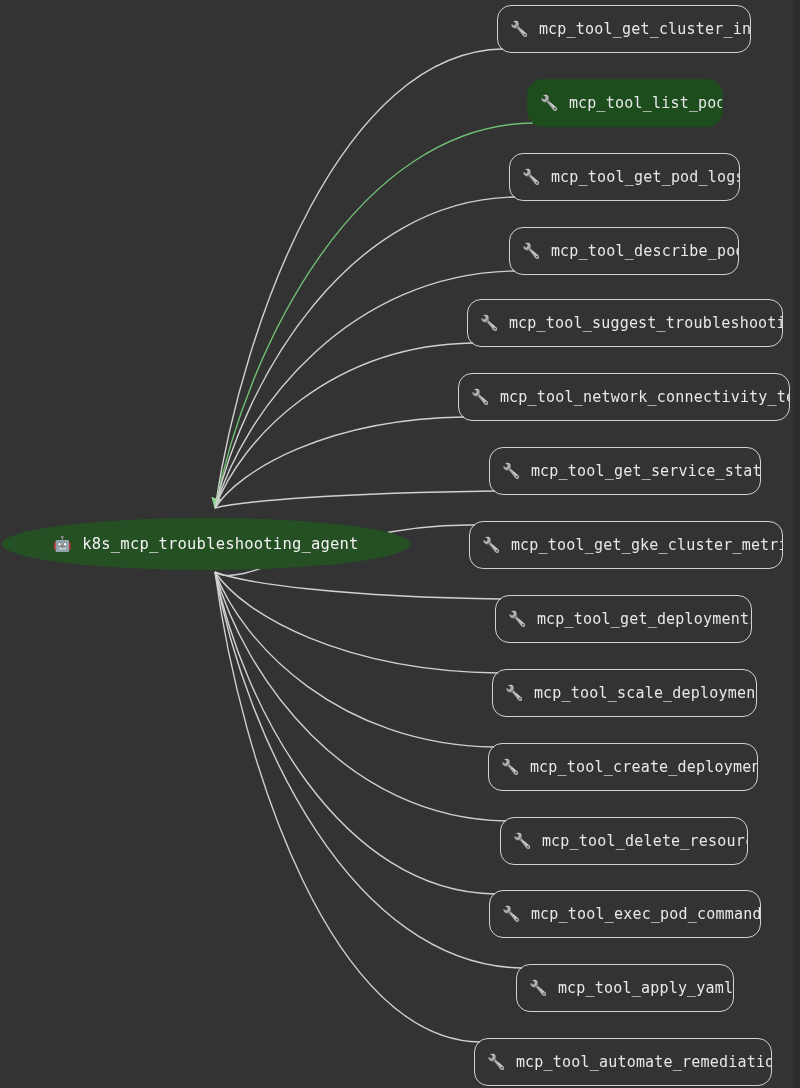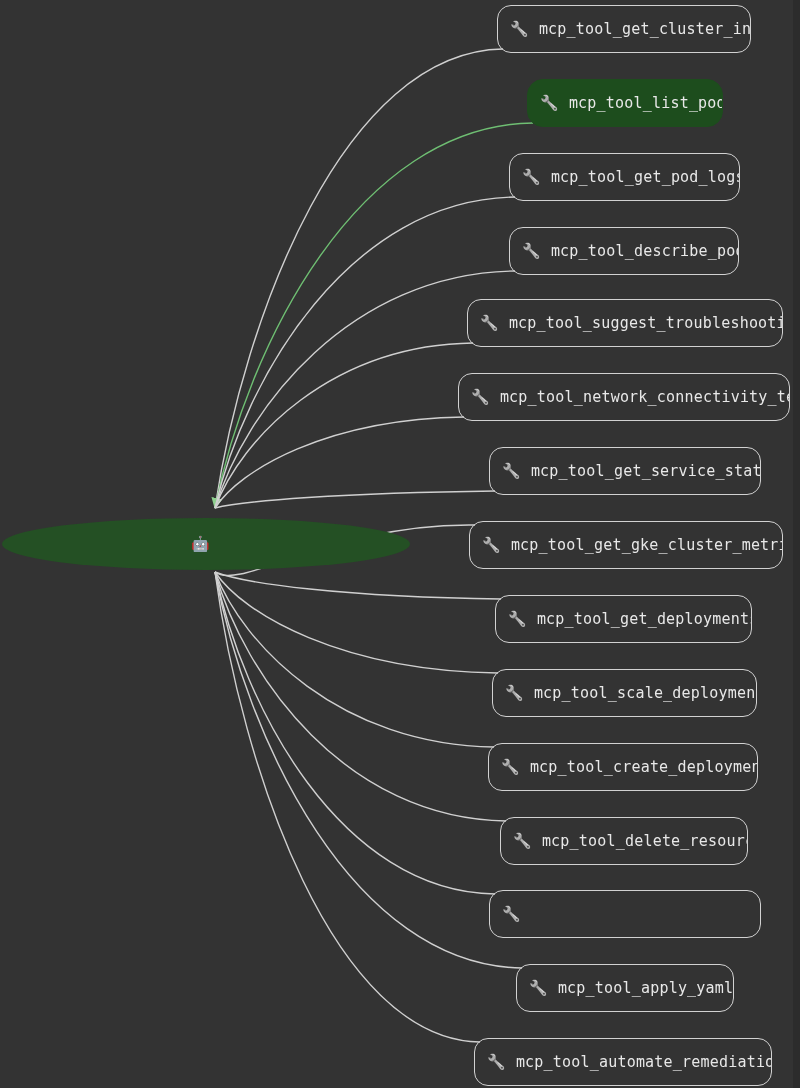--- a/index.html
+++ b/index.html
@@ -109,20 +109,21 @@
         <path d="M 494 747 C 340.54999999999995 745, 242.9 645.5, 215 572" fill="none" stroke="#d0d0d0" stroke-width="1.4"></path>
         <path d="M 506 821 C 345.95 819, 244.1 676.58, 215 572" fill="none" stroke="#d0d0d0" stroke-width="1.4"></path>
         <path d="M 495 894 C 341 892, 243 707.24, 215 572" fill="none" stroke="#d0d0d0" stroke-width="1.4"></path>
         <path d="M 522 968 C 353.15 966, 245.7 738.3199999999999, 215 572" fill="none" stroke="#d0d0d0" stroke-width="1.4"></path>
         <path d="M 480 1042 C 334.25 1040, 241.5 769.4, 215 572" fill="none" stroke="#d0d0d0" stroke-width="1.4"></path>
       </g>
   </svg>
 
   <div class="hub" style="left:2px; top:518px; width:408px; height:52px;">
     <span class="agent-icon">🤖</span>
+    <span>k8s_mcp_troubleshooting_agent</span>
   </div>
 
   <div id="node-layer">
       <div class="node" style="left: 497px; top: 5px; width: 254px; height: 48px;">
         <span class="tool-icon">🔧</span>
         <span>mcp_tool_get_cluster_info</span>
       </div>
       <div class="node highlight" style="left: 527px; top: 79px; width: 196px; height: 48px;">
         <span class="tool-icon">🔧</span>
         <span>mcp_tool_list_pods</span>
@@ -162,20 +163,21 @@
       <div class="node" style="left: 488px; top: 743px; width: 270px; height: 48px;">
         <span class="tool-icon">🔧</span>
         <span>mcp_tool_create_deployment</span>
       </div>
       <div class="node" style="left: 500px; top: 817px; width: 248px; height: 48px;">
         <span class="tool-icon">🔧</span>
         <span>mcp_tool_delete_resource</span>
       </div>
       <div class="node" style="left: 489px; top: 890px; width: 272px; height: 48px;">
         <span class="tool-icon">🔧</span>
+        <span>mcp_tool_exec_pod_command</span>
       </div>
       <div class="node" style="left: 516px; top: 964px; width: 218px; height: 48px;">
         <span class="tool-icon">🔧</span>
         <span>mcp_tool_apply_yaml</span>
       </div>
       <div class="node" style="left: 474px; top: 1038px; width: 298px; height: 48px;">
         <span class="tool-icon">🔧</span>
         <span>mcp_tool_automate_remediation</span>
       </div>
     </div>

